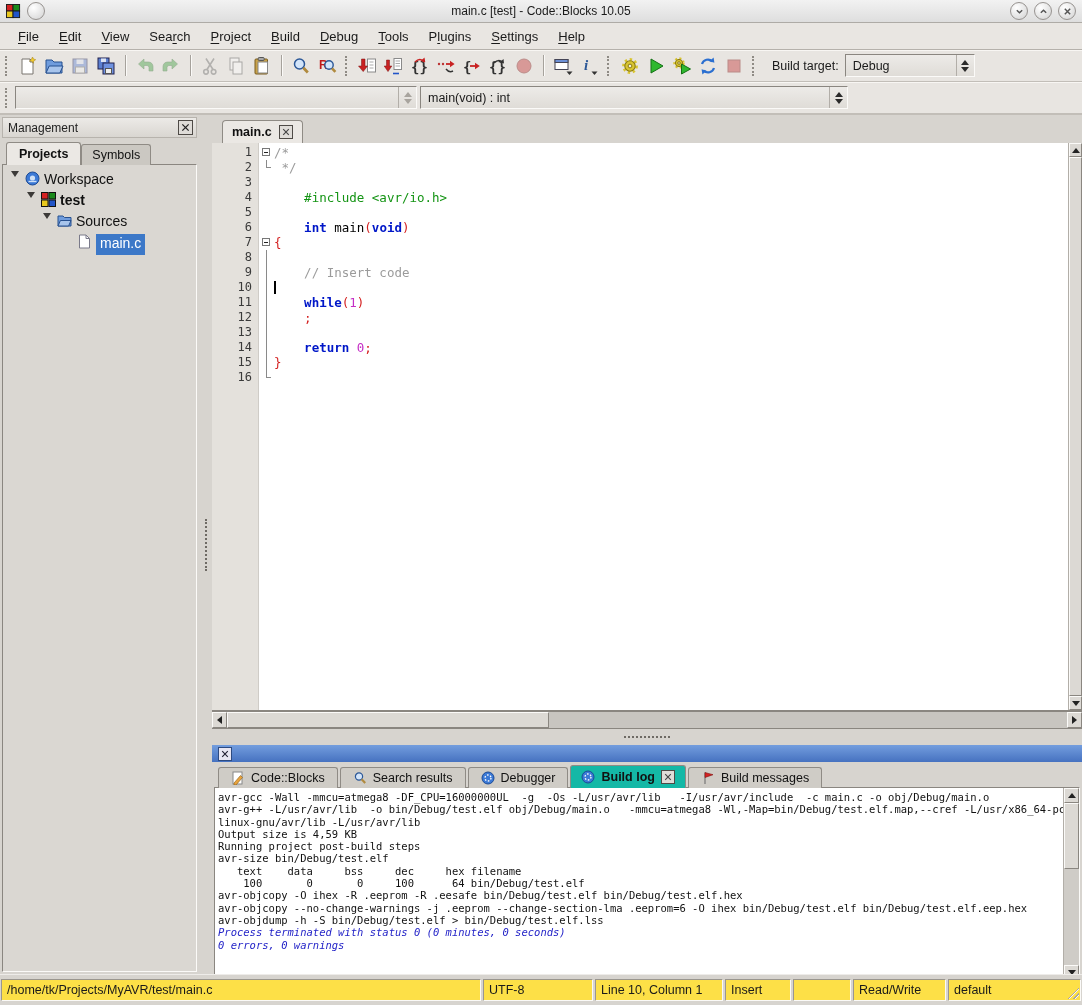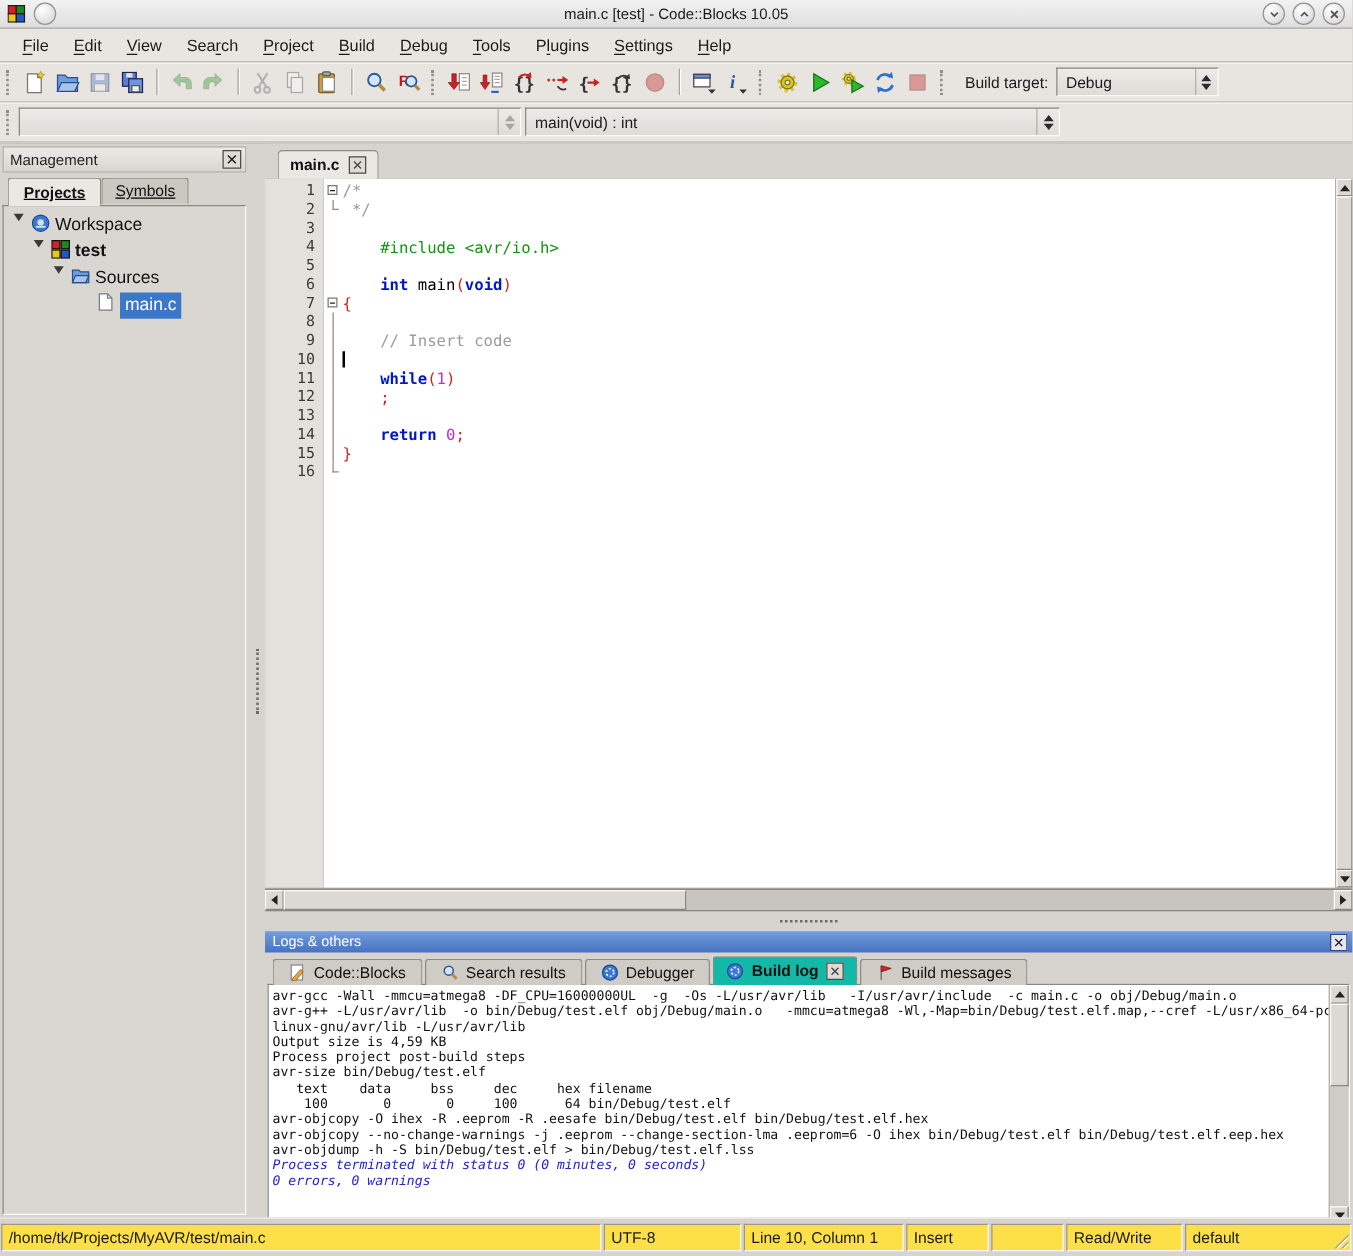--- a/index.html
+++ b/index.html
@@ -35,21 +35,21 @@
 
   
   .mainarea{flex:1;display:flex;min-height:0;}
 
   
   .mgmt{width:199px;flex:none;display:flex;flex-direction:column;background:#d7d4cf;border-top:1px solid #c2beb8;}
   .mgmt-cap{height:19px;flex:none;margin:2px 2px 0 2px;background:linear-gradient(#eceae7,#d9d6d1);border:1px solid #b7b3ad;display:flex;align-items:center;padding:0 3px 0 5px;}
   .mgmt-cap-title{font-size:12px;color:#222;flex:1;}
   .xbox{width:13px;height:13px;border:1px solid #4e4a46;background:#dfdcd8;display:flex;align-items:center;justify-content:center;flex:none;}
   .xbox svg{display:block;}
-  .mgmt-tabs{display:flex;align-items:flex-start;padding:4px 0 0 6px;margin-bottom:-1px;z-index:2;text-decoration:underline;}
+  .mgmt-tabs{display:flex;align-items:flex-end;padding:4px 0 0 6px;margin-bottom:-1px;z-index:2;}
   .ptab{font-size:12.5px;color:#111;border:1px solid #8f8b85;border-bottom:none;border-radius:3px 3px 0 0;padding:3px 10px 3px 10px;background:#cbc8c2;}
   .ptab.active{background:#ebe8e4;font-weight:bold;padding:4px 12px;}
   .treebox{flex:1;margin:0 2px 2px 2px;border:1px solid;border-color:#8a8680 #fbfaf8 #fbfaf8 #8a8680;background:#dad7d2;padding-top:6px;overflow:hidden;}
   .trow{height:21px;display:flex;font-size:14px;color:#111;}
   .expander{width:0;height:0;border-left:4.5px solid transparent;border-right:4.5px solid transparent;border-top:6px solid #3c3a38;flex:none;}
   .ticon{width:15px;height:15px;flex:none;margin:0 4px 0 6px;}
   .tlabel{white-space:nowrap;}
   .tlabel.sel{background:#3c78c8;color:#fff;padding:1px 4px;}
 
   
@@ -554,21 +554,20 @@
             <span class="tri r"></span>
           </span>
       </div>
 
       <div class="hsplit">
           <span class="hgrip"></span>
         </div>
 
       <div class="logs">
         <div class="logs-cap">
-          <span class="logs-cap-title">Logs &amp; others</span>
           <span class="xbox">
               <svg width="8" height="8" viewBox="0 0 10 10">
                 <path d="M1.5 1.5l7 7M8.5 1.5l-7 7" stroke="#223" stroke-width="1.4"></path>
               </svg>
             </span>
         </div>
         <div class="logs-tabs">
           <span class="ltab">
             <svg width="14" height="14" viewBox="0 0 14 14">
                 <rect x="2" y="1" width="9" height="12" fill="#fff" stroke="#888"></rect>
@@ -609,21 +608,21 @@
               </svg>
             <span>Build messages</span>
           </span>
         </div>
         <div class="logbox">
           <div class="loglines">
               <div class="logline">avr-gcc -Wall -mmcu=atmega8 -DF_CPU=16000000UL  -g  -Os -L/usr/avr/lib   -I/usr/avr/include  -c main.c -o obj/Debug/main.o</div>
               <div class="logline">avr-g++ -L/usr/avr/lib  -o bin/Debug/test.elf obj/Debug/main.o   -mmcu=atmega8 -Wl,-Map=bin/Debug/test.elf.map,--cref -L/usr/x86_64-pc-</div>
               <div class="logline">linux-gnu/avr/lib -L/usr/avr/lib</div>
               <div class="logline">Output size is 4,59 KB</div>
-              <div class="logline">Process project post-build steps</div>
+              <div class="logline">Running project post-build steps</div>
               <div class="logline">avr-size bin/Debug/test.elf</div>
               <div class="logline">   text    data     bss     dec     hex filename</div>
               <div class="logline">    100       0       0     100      64 bin/Debug/test.elf</div>
               <div class="logline">avr-objcopy -O ihex -R .eeprom -R .eesafe bin/Debug/test.elf bin/Debug/test.elf.hex</div>
               <div class="logline">avr-objcopy --no-change-warnings -j .eeprom --change-section-lma .eeprom=6 -O ihex bin/Debug/test.elf bin/Debug/test.elf.eep.hex</div>
               <div class="logline">avr-objdump -h -S bin/Debug/test.elf &gt; bin/Debug/test.elf.lss</div>
               <div class="logline log-status">Process terminated with status 0 (0 minutes, 0 seconds)</div>
               <div class="logline log-status">0 errors, 0 warnings</div>
             </div>
           <div class="log-vscroll">

